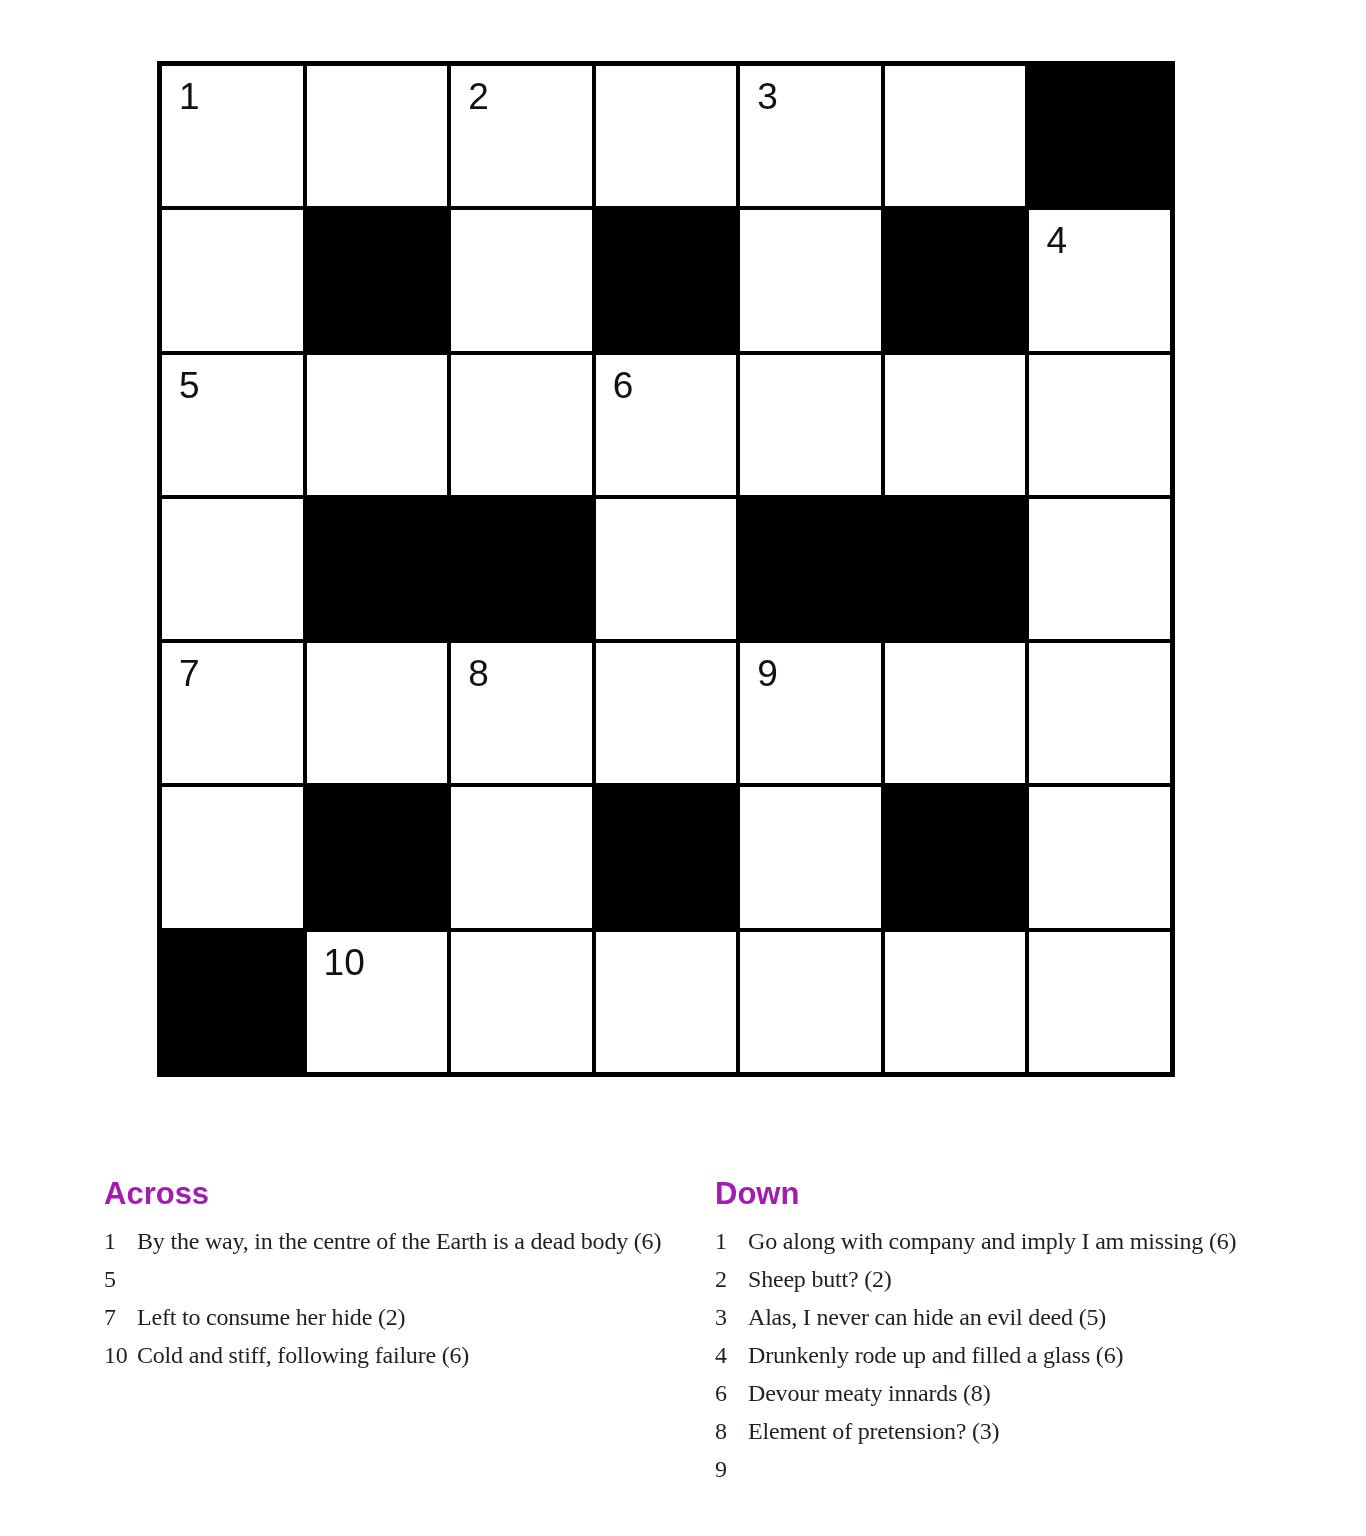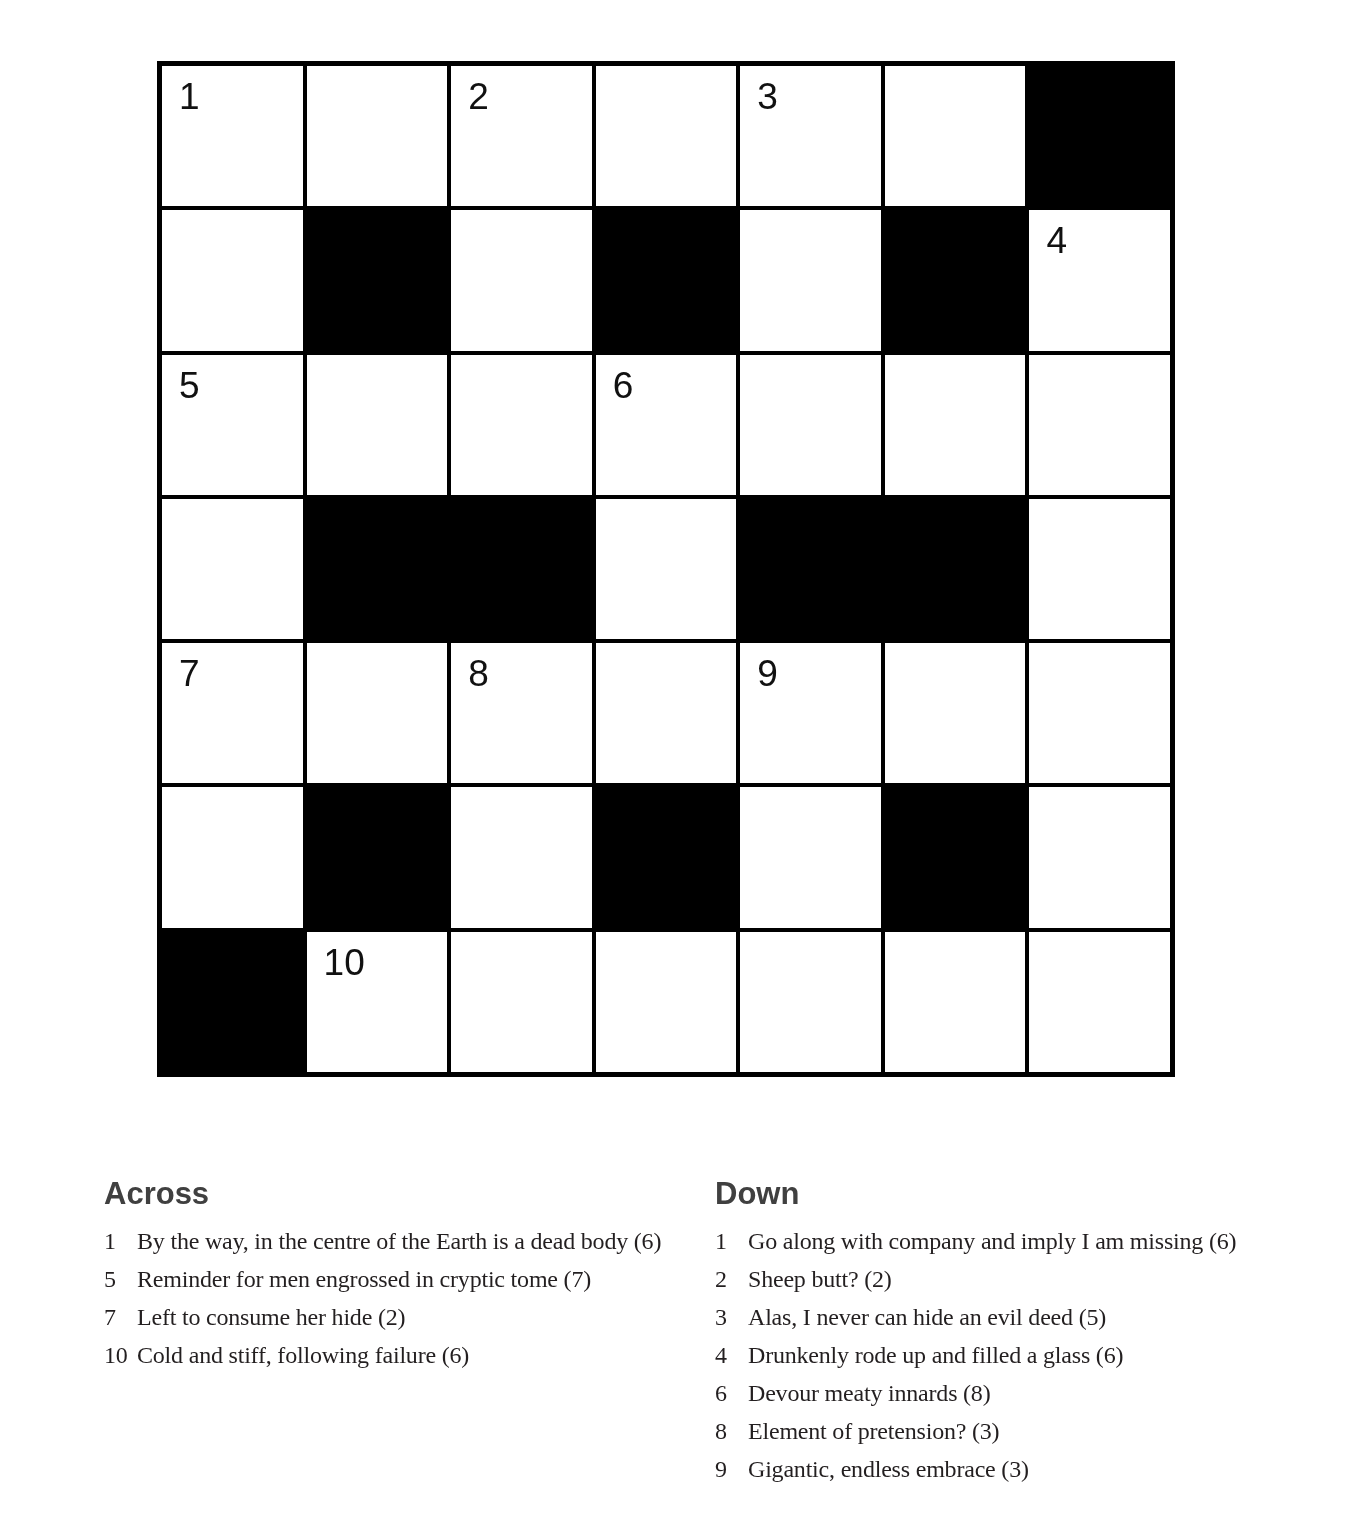--- a/index.html
+++ b/index.html
@@ -55,21 +55,21 @@
     top: 1176px;
   }
   .clue-block.across { left: 104px; width: 610px; }
   .clue-block.down   { left: 715px; width: 620px; }
 
   .clue-heading {
     font-family: "Liberation Sans", sans-serif;
     font-weight: bold;
     font-size: 31px;
     line-height: 36px;
-    color: #404040;
+    color: #a21caf;
     margin: 0 0 10px 0;
   }
   .clue {
     display: flex;
     align-items: baseline;
     line-height: 38px;
     font-size: 24px;
     letter-spacing: -0.2px;
     color: #231f20;
   }
@@ -158,21 +158,20 @@
 
 <div class="clue-block across">
   <h2 class="clue-heading">Across</h2>
   <div>
       <div class="clue">
         <span class="clue-num">1</span>
         <span class="clue-text">By the way, in the centre of the Earth is a dead body (6)</span>
       </div>
       <div class="clue">
         <span class="clue-num">5</span>
-        <span class="clue-text">Reminder for men engrossed in cryptic tome (7)</span>
       </div>
       <div class="clue">
         <span class="clue-num">7</span>
         <span class="clue-text">Left to consume her hide (2)</span>
       </div>
       <div class="clue">
         <span class="clue-num">10</span>
         <span class="clue-text">Cold and stiff, following failure (6)</span>
       </div>
     </div>
@@ -200,16 +199,15 @@
       <div class="clue">
         <span class="clue-num">6</span>
         <span class="clue-text">Devour meaty innards (8)</span>
       </div>
       <div class="clue">
         <span class="clue-num">8</span>
         <span class="clue-text">Element of pretension? (3)</span>
       </div>
       <div class="clue">
         <span class="clue-num">9</span>
-        <span class="clue-text">Gigantic, endless embrace (3)</span>
       </div>
     </div>
 </div>
 
 </body></html>

